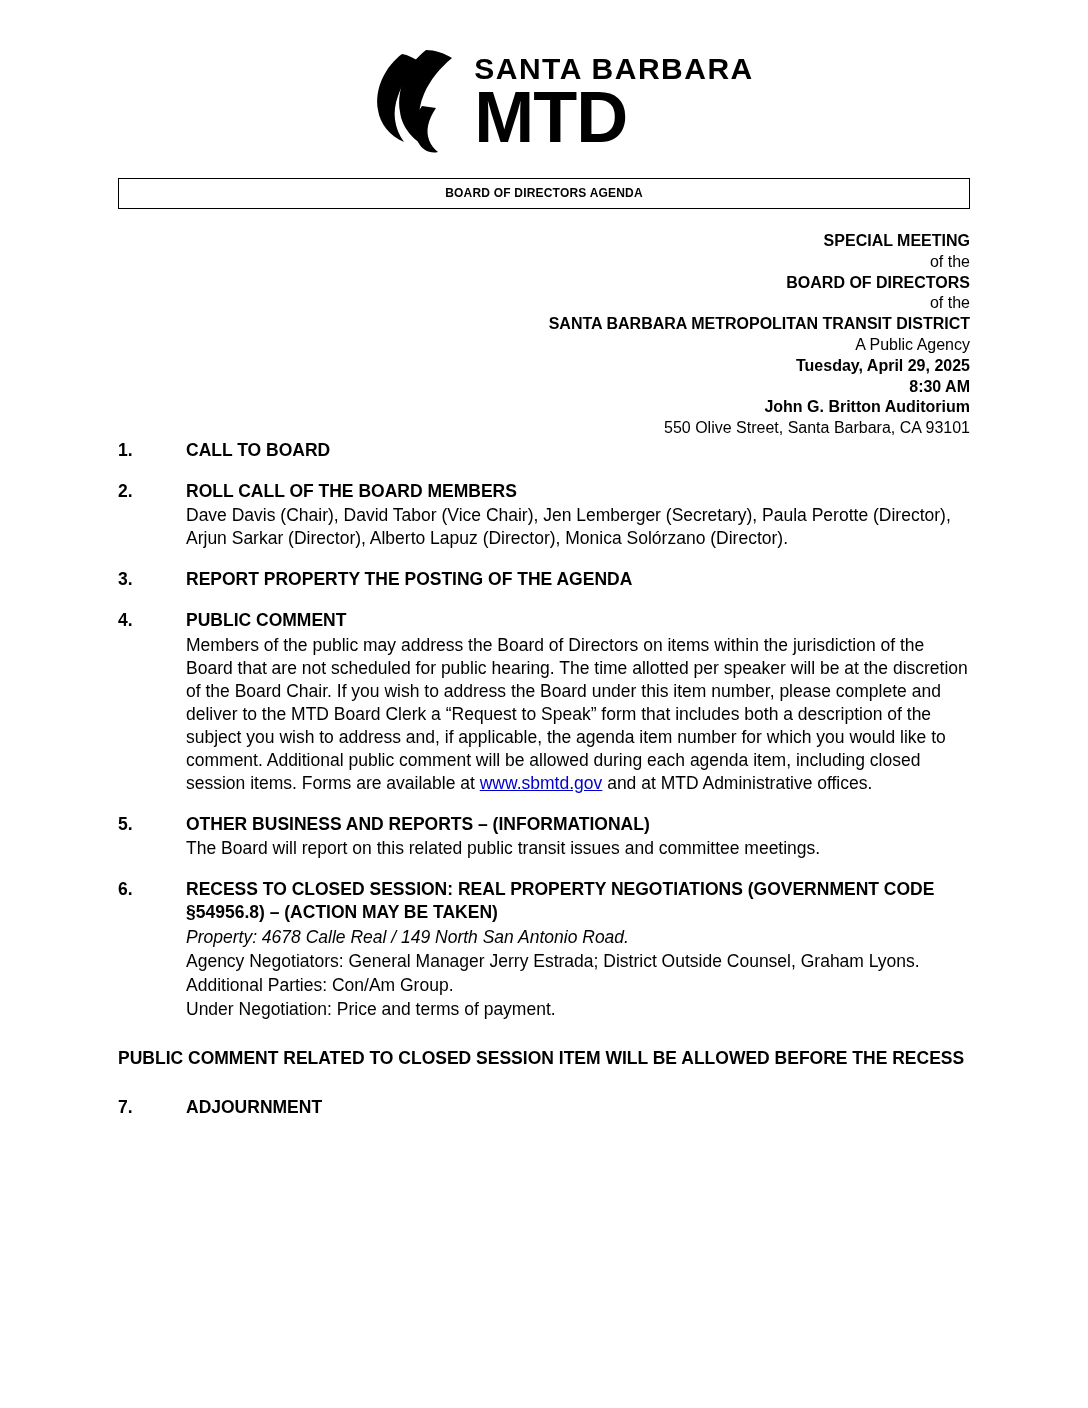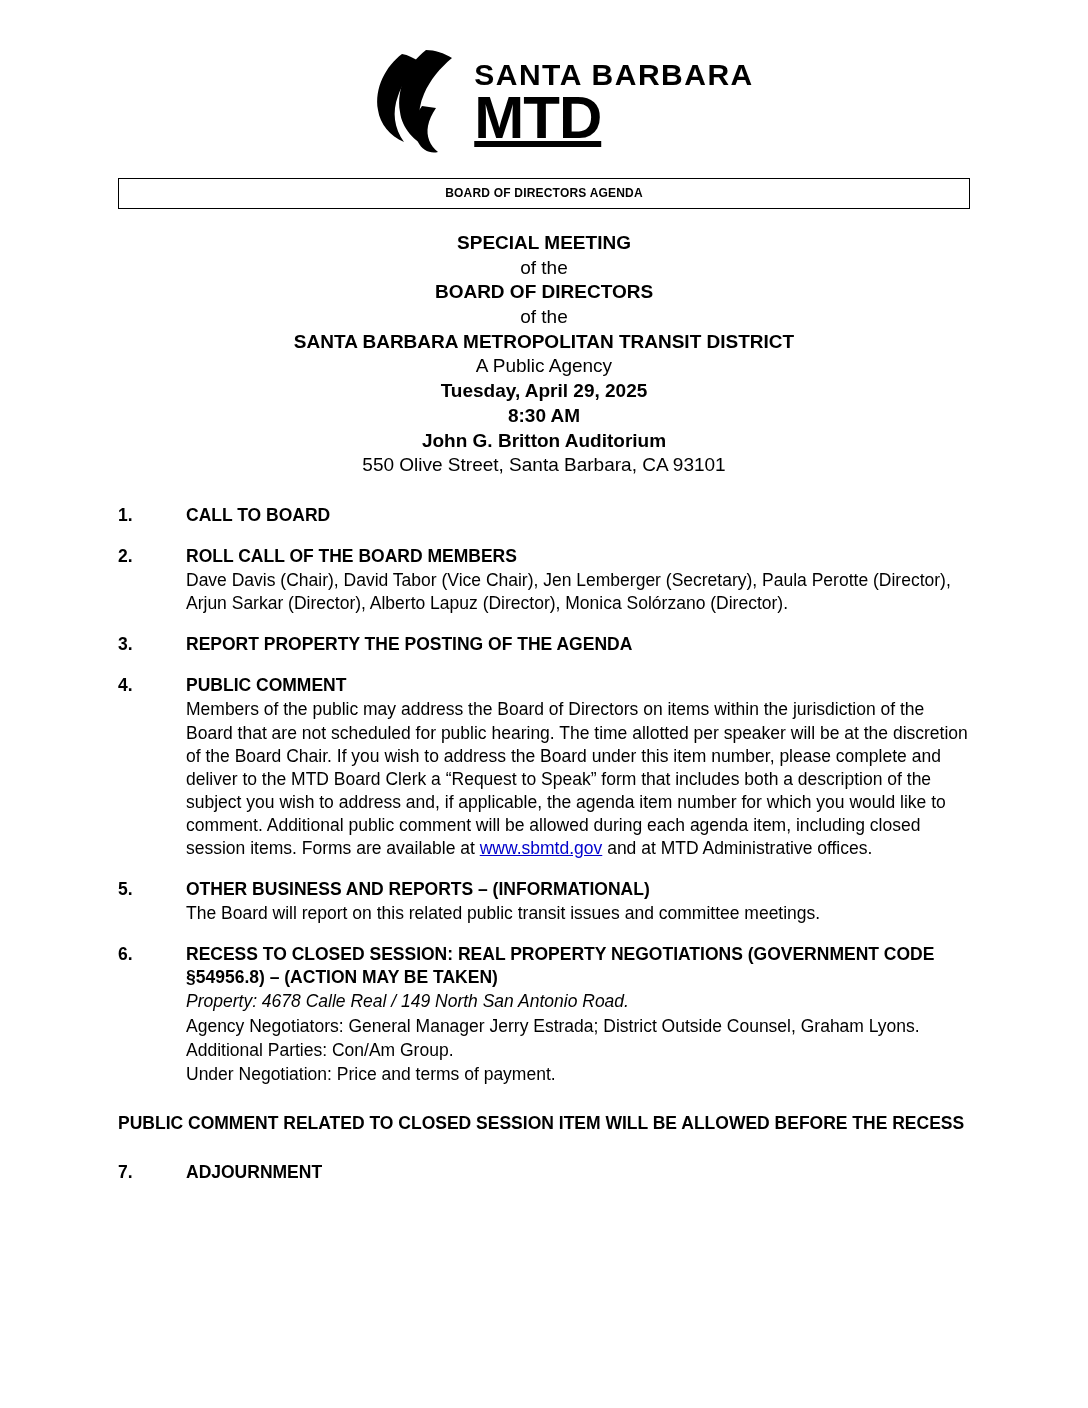--- a/index.html
+++ b/index.html
@@ -49,45 +49,43 @@
   }
   .logo-top {
     font-size: 30px;
     font-weight: bold;
     letter-spacing: 1.5px;
     line-height: 1;
     margin-bottom: 2px;
     font-family: "Liberation Sans", sans-serif;
   }
   .logo-main {
-    font-size: 60px;
+    font-size: 72px;
     font-weight: bold;
     line-height: 0.88;
     letter-spacing: -1px;
     font-family: "Liberation Sans", sans-serif;
-    text-decoration: underline;
   }
 
   
   .title-bar {
     border: 1px solid #000;
     text-align: center;
     font-weight: bold;
     font-size: 12px;
     padding: 7px 0 8px 0;
     margin-bottom: 22px;
     letter-spacing: 0.2px;
   }
 
   
   .heading {
-    text-align: center;
-    font-size: 19px;
+    text-align: right;
+    font-size: 16px;
     line-height: 1.30;
-    margin-bottom: 26px;
   }
   .heading .b { font-weight: bold; }
 
   
   .item {
     display: flex;
     margin-bottom: 18px;
   }
   .item-num {
     width: 68px;

